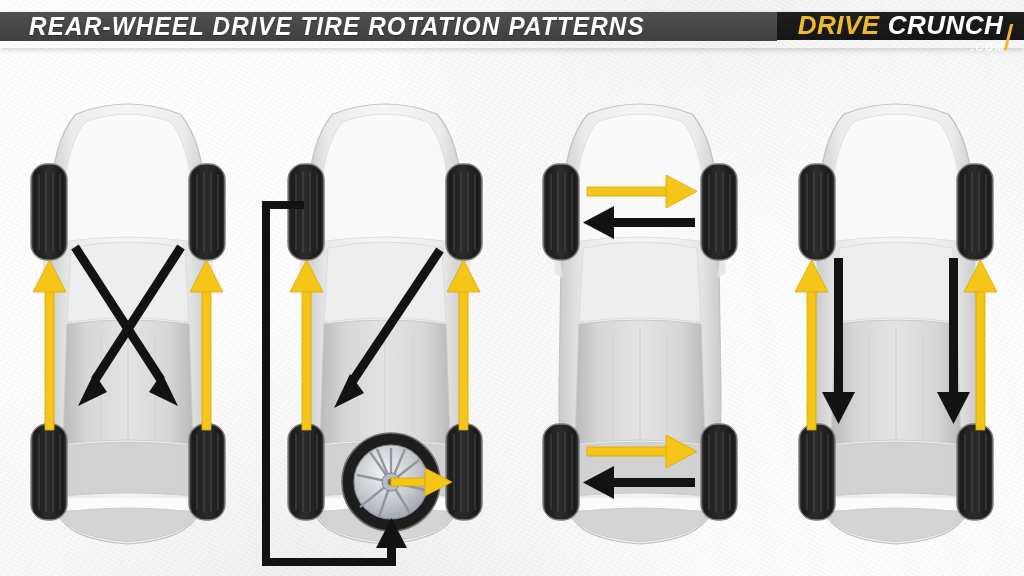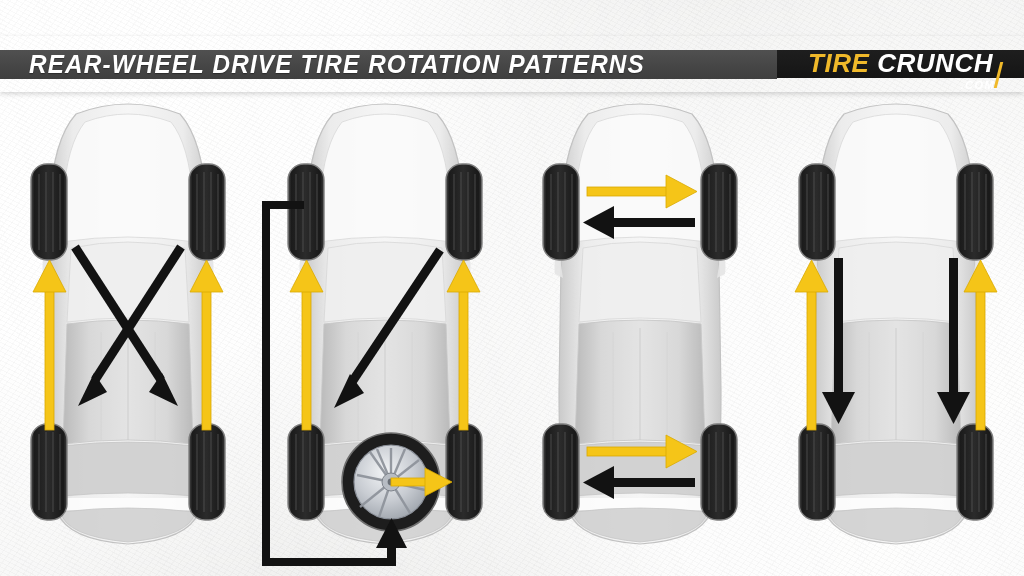--- a/index.html
+++ b/index.html
@@ -25,22 +25,22 @@
     background-image:
       repeating-linear-gradient(27deg, rgba(0,0,0,.022) 0 1px, rgba(0,0,0,0) 1px 4px),
       repeating-linear-gradient(-54deg, rgba(0,0,0,.018) 0 1px, rgba(0,0,0,0) 1px 6px),
       repeating-linear-gradient(83deg, rgba(255,255,255,.5) 0 2px, rgba(0,0,0,0) 2px 7px);
     mix-blend-mode:multiply;
     opacity:.85;
   }
 
   
   #header-bar{
-    position:absolute;left:0;top:36px;width:1024px;height:56px;
-    display:flex;align-items:center;
+    position:absolute;left:0;top:12px;width:1024px;height:36px;
+    display:flex;align-items:flex-start;
     box-shadow:0 2px 5px rgba(0,0,0,.16);
   }
   #title-panel{
     flex:1 1 auto;background:#4a4a4a;
     display:flex;align-items:center;
     background-image:linear-gradient(180deg,#505050 0%,#464646 55%,#3f3f3f 100%);
   }
   #title-text{
     color:#ffffff;
     font-family:"Liberation Sans", sans-serif;
@@ -88,21 +88,21 @@
 
 <div id="bg-texture"></div>
 <div id="bg-grain"></div>
 
 <div id="header-bar">
   <div id="title-panel">
     <div id="title-text">REAR-WHEEL DRIVE TIRE ROTATION PATTERNS</div>
   </div>
   <div id="logo-panel">
     <div id="logo-wrap">
-      <span class="logo-word" id="logo-tire">TIRE</span>
+      <span class="logo-word" id="logo-tire">DRIVE</span>
       <span class="logo-word" id="logo-crunch">CRUNCH</span>
       <span id="logo-dotcom">.COM</span>
       <span id="logo-slash"></span>
     </div>
   </div>
 </div>
 
 <div id="diagrams">
 
   <div class="panel">

